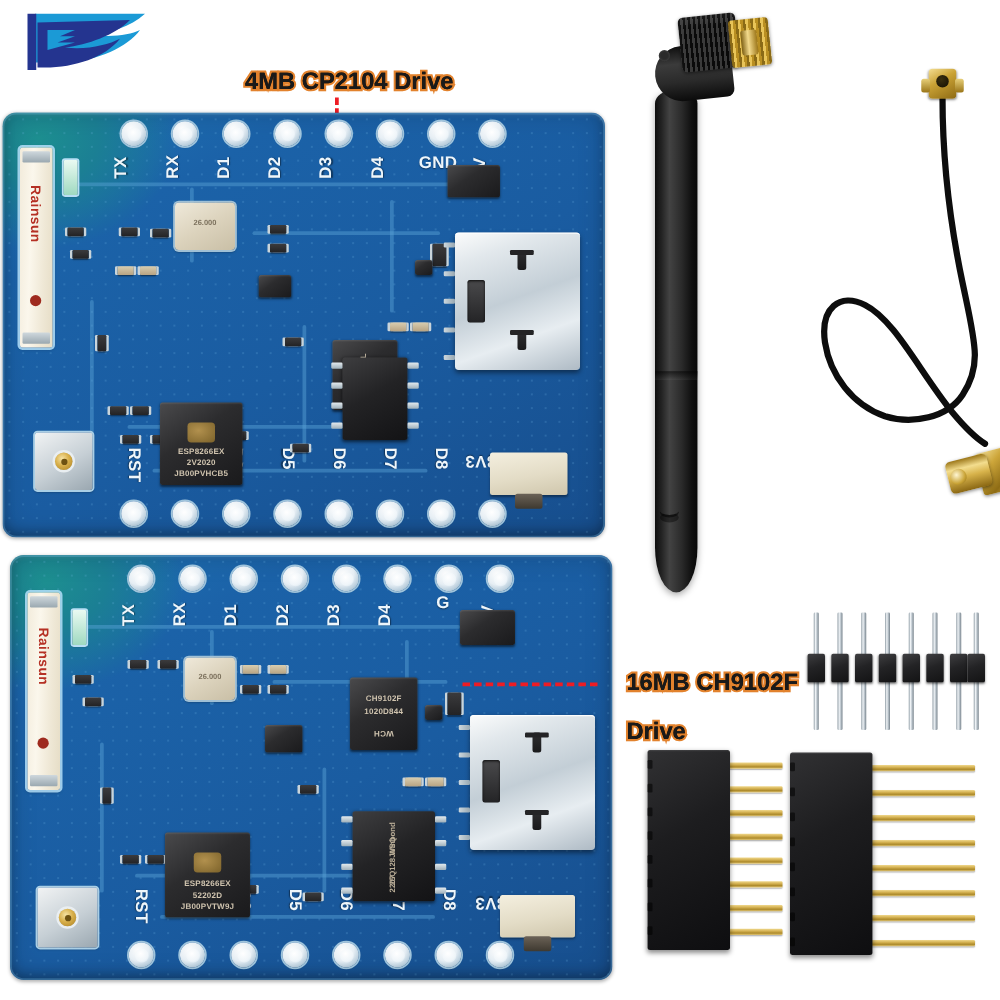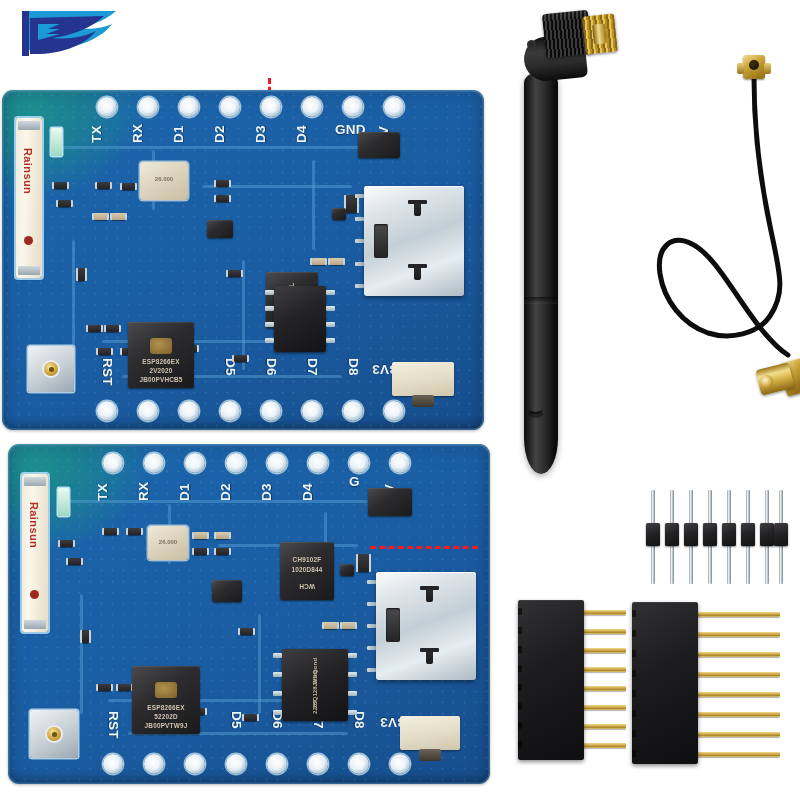--- a/index.html
+++ b/index.html
@@ -235,20 +235,21 @@
 
   <div id="logo">
     <svg width="124" height="60" viewBox="0 0 124 60">
       <path d="M20 7 L108 7 C96 18 80 22 66 24 C82 26 96 24 104 20 C94 34 70 44 46 46 L20 46 Z" fill="#1b9ad6"></path>
       <path d="M22 14 L96 12 C84 24 62 32 44 34 C62 36 78 32 88 27 C76 42 52 50 28 50 L22 50 Z" fill="#24348f"></path>
       <rect x="14" y="7" width="7" height="45" fill="#24348f"></rect>
       <path d="M30 20 L52 20 L40 25 L52 25 L38 30 L52 30 L30 36 Z" fill="#1b9ad6"></path>
     </svg>
   </div>
 
+  <div class="callout" id="callout1">4MB CP2104 Drive</div>
   <div class="leader" id="leader1"></div>
 
   <div class="pcb" id="board1">
     <div class="vias"></div>
 
     <div class="trace" style="left:60px;top:56px;width:300px;height:3px;"></div>
     <div class="trace" style="left:150px;top:60px;width:3px;height:60px;"></div>
     <div class="trace" style="left:200px;top:95px;width:150px;height:3px;"></div>
     <div class="trace" style="left:70px;top:150px;width:3px;height:120px;"></div>
     <div class="trace" style="left:240px;top:170px;width:3px;height:110px;"></div>
@@ -547,20 +548,24 @@
     </div>
 
     <div class="tact" style="left:392px;top:272px;width:60px;height:34px;">
       <div class="stem"></div>
     </div>
 
     <div class="edge"></div>
   </div>
 
   <div class="leader" id="leader2"></div>
+  <div class="callout" id="callout2">
+    <span>16MB CH9102F</span><br>
+    <span>Drive</span>
+  </div>
 
   <div id="antenna">
     <div class="ant-rod"></div>
     <div class="ant-elbow">
       <div class="knee"></div>
     </div>
     <div class="ant-pivot"></div>
     <div class="ant-knurl"></div>
     <div class="ant-sma"></div>
   </div>

